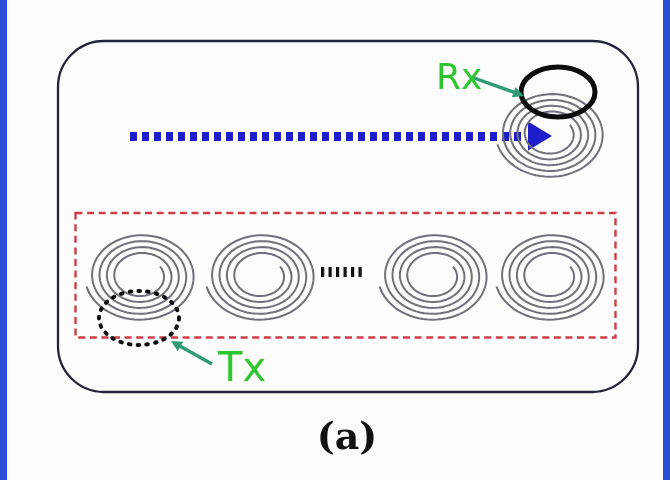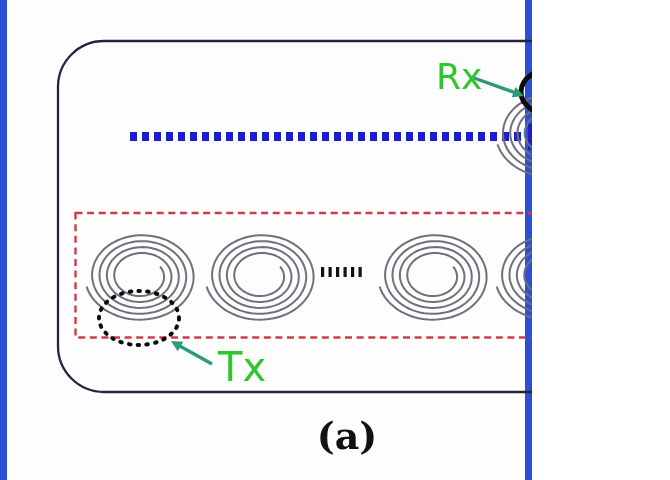--- a/index.html
+++ b/index.html
@@ -2,21 +2,21 @@
 <html style="--edge-bar: #2c50d5; --arrow-blue: #1d1dc9; --label-green: #2ec62e; --pointer-teal: #2e9b76; --dashed-red: #ce3c49; --coil-gray: #70707b; --outline-dark: #24243c; --marker-black: #0c0c0c; --background: #fdfdfe;"><head>
 <meta charset="utf-8">
 <style>
   :root{
     --edge-bar:#2c50d5; --arrow-blue:#1d1dc9; --label-green:#2ec62e;
     --pointer-teal:#2e9b76; --dashed-red:#ce3c49; --coil-gray:#70707b;
     --outline-dark:#24243c; --marker-black:#0c0c0c; --background:#fdfdfe;
   }
   html,body{margin:0;padding:0;}
   body{font-family:"DejaVu Sans","Liberation Sans",sans-serif;background:#fff;}
-  .screen{position:relative;width:532px;height:480px;background:var(--background);overflow:hidden;}
+  .screen{position:relative;width:670px;height:480px;background:var(--background);overflow:hidden;}
   .edge-bar{position:absolute;top:0;bottom:0;width:7px;background:var(--edge-bar);}
   .edge-bar.left{left:0;}
   .edge-bar.right{right:0;}
   svg.diagram{position:absolute;left:0;top:0;}
   .device{fill:none;stroke:var(--outline-dark);stroke-width:2.3;}
   .coil{fill:none;stroke:var(--coil-gray);stroke-width:2;}
   .motion-dots{fill:none;stroke:var(--arrow-blue);stroke-width:9;stroke-dasharray:7 5;}
   .motion-head{fill:var(--arrow-blue);stroke:none;}
   .marker-solid{fill:none;stroke:var(--marker-black);stroke-width:5;}
   .marker-dotted{fill:none;stroke:var(--marker-black);stroke-width:4;stroke-dasharray:1.6 7.2;stroke-linecap:round;}

